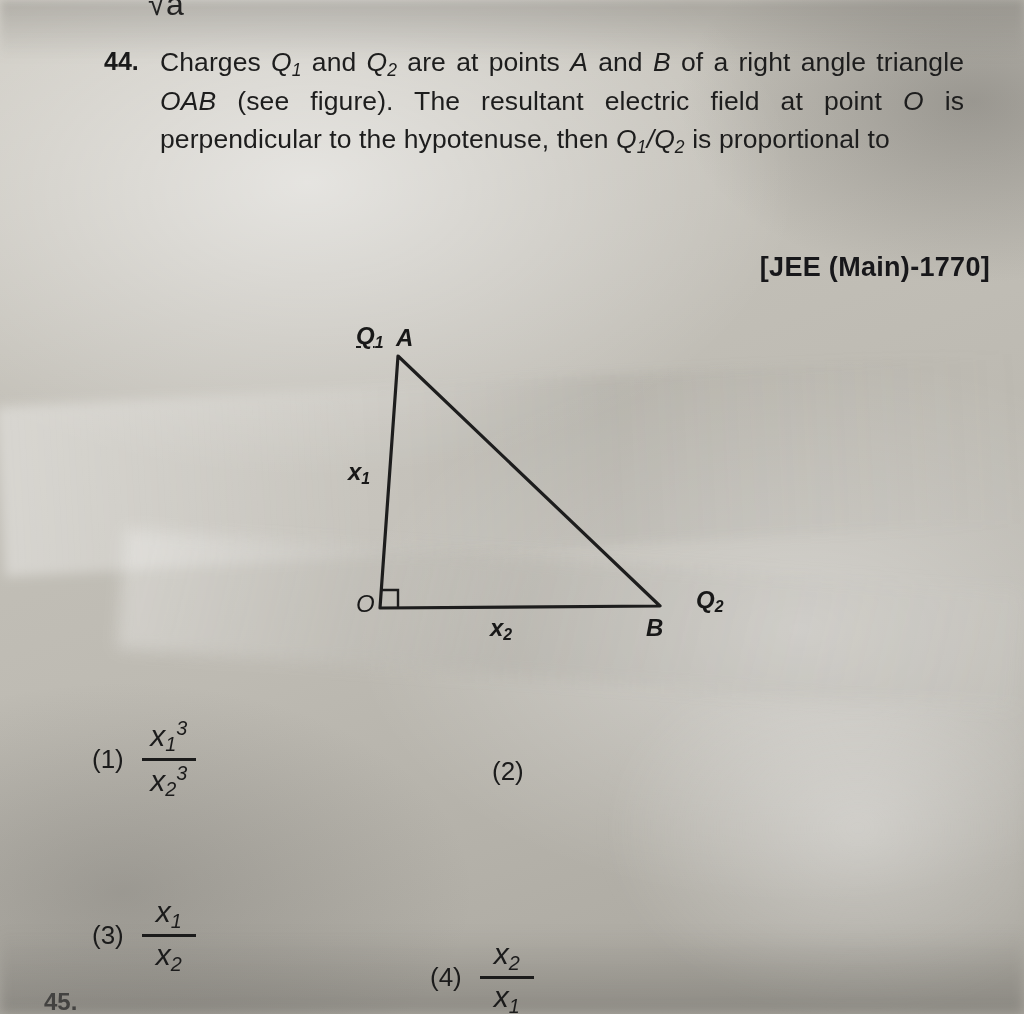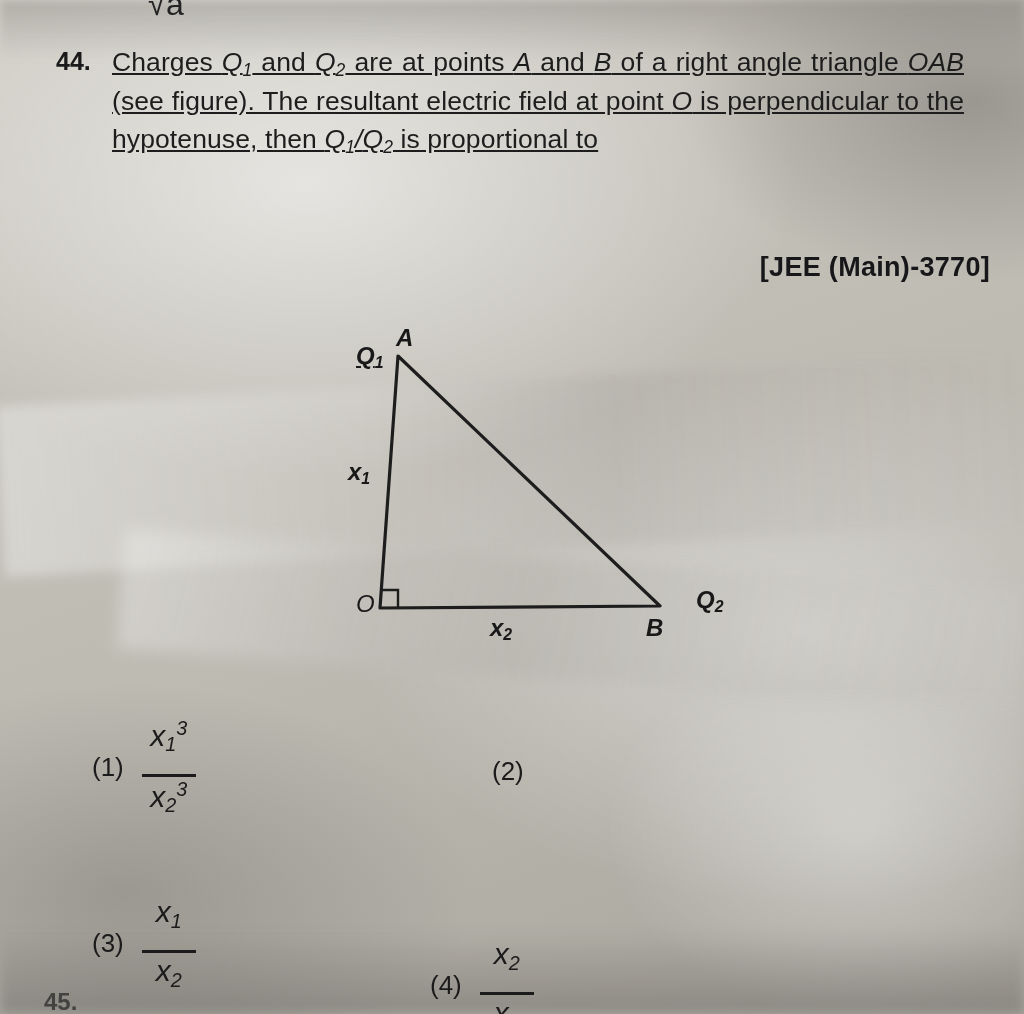--- a/index.html
+++ b/index.html
@@ -74,38 +74,38 @@
 
   .q-block {
     position: absolute;
     left: 56px;
     top: 44px;
     width: 908px;
   }
   .q-line {
     display: flex;
     align-items: flex-start;
+    margin-left: 48px;
   }
   .q-num {
     width: 56px;
     flex: none;
     font-size: 25px;
     font-weight: bold;
     color: #1a1a1a;
     padding-top: 3px;
   }
   .q-text {
     flex: 1;
     font-size: 26.5px;
     line-height: 1.43;
     color: #1d1d1d;
     letter-spacing: 0.1px;
     text-align: justify;
     text-justify: inter-word;
-    text-decoration: underline;
   }
   .q-text i {
     font-style: italic;
   }
   sub {
     font-size: 0.66em;
     vertical-align: -0.28em;
     font-style: italic;
   }
   sup {
@@ -161,21 +161,21 @@
   .frac {
     display: inline-flex;
     flex-direction: column;
     align-items: center;
     font-style: italic;
     font-size: 30px;
     line-height: 1.08;
     color: #1b1b1b;
   }
   .frac .num {
-    padding: 0 6px 18px 6px;
+    padding: 0 6px 2px 6px;
   }
   .frac .bar {
     width: 100%;
     min-width: 54px;
     height: 3px;
     background: #1b1b1b;
   }
   .frac .den {
     padding: 2px 6px 0 6px;
   }
@@ -209,31 +209,31 @@
     <span class="rad">√a</span>
   </div>
 
   <div class="q-block">
     <div class="q-line">
       <div class="q-num">44.</div>
       <div class="q-text"><span>Charges </span><i>Q</i><sub>1</sub><span> and </span><i>Q</i><sub>2</sub><span> are at points </span><i>A</i><span> and </span><i>B</i><span> of a right angle triangle </span><i>OAB</i><span> (see figure). The resultant electric field at point </span><i>O</i><span> is perpendicular to the hypotenuse, then </span><i>Q</i><sub>1</sub><i>/</i><i>Q</i><sub>2</sub><span> is proportional to</span></div>
     </div>
   </div>
 
-  <div class="source">[JEE (Main)-3770]</div>
+  <div class="source">[JEE (Main)-1770]</div>
 
   <div class="figure">
     <svg width="400" height="340" viewBox="0 0 400 340">
 
       <polygon points="50,290 68,38 330,288" fill="none" stroke="#1d1d1d" stroke-width="3.2" stroke-linejoin="round"></polygon>
 
       <polyline points="50,272 68,272 68,290" fill="none" stroke="#1d1d1d" stroke-width="2.4"></polyline>
     </svg>
 
-    <div class="fig-label bold" style="left: 26px; top: 24px; text-decoration: underline;"><span>Q</span><sub>1</sub></div>
+    <div class="fig-label bold" style="left: 26px; top: 4px; text-decoration: underline;"><span>Q</span><sub>1</sub></div>
     <div class="fig-label bold" style="left: 66px; top: 6px;">A</div>
     <div class="fig-label bold" style="left: 18px; top: 140px;"><span>x</span><sub>1</sub></div>
     <div class="fig-label" style="left: 26px; top: 272px;">O</div>
     <div class="fig-label bold" style="left: 160px; top: 296px;"><span>x</span><sub>2</sub></div>
     <div class="fig-label bold" style="left: 334px; top: 268px; margin-left: 32px;"><span>Q</span><sub>2</sub></div>
     <div class="fig-label bold" style="left: 316px; top: 296px;">B</div>
   </div>
 
   <div class="options">
 

